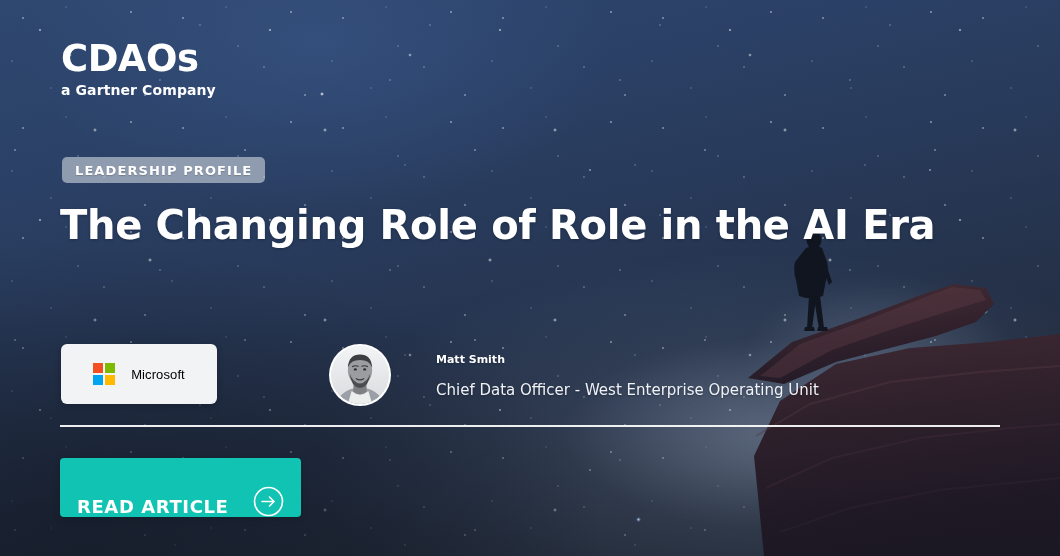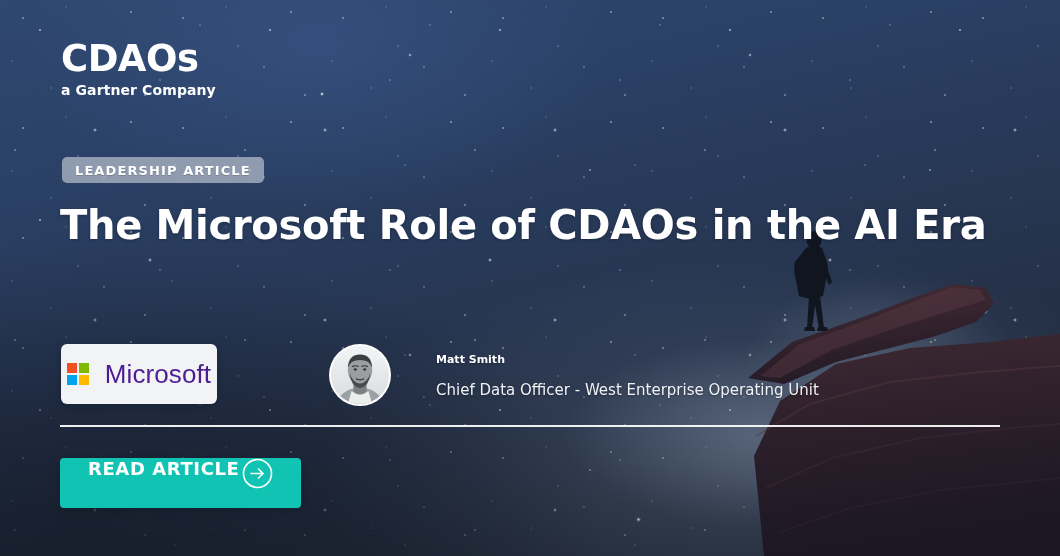--- a/index.html
+++ b/index.html
@@ -133,21 +133,21 @@
     position:absolute; left:61px; top:344px;
     width:156px; height:60px;
     background:#f2f3f5;
     border-radius:6px;
     display:flex; align-items:center; justify-content:center;
     box-shadow:0 2px 6px rgba(8,14,26,0.28);
   }
   .ms-mark { display:flex; flex-wrap:wrap; width:22px; height:22px; gap:2px; }
   .ms-sq { width:10px; height:10px; }
   .ms-name {
-    margin-left:16px; font-size:26px; color:#4c1d95; letter-spacing:0.1px;
+    margin-left:16px; font-size:13px; color:#000000; letter-spacing:0.1px;
     font-family:"Liberation Sans", sans-serif;
   }
 
   .avatar {
     position:absolute; left:329px; top:344px;
     width:62px; height:62px; border-radius:50%;
     border:2px solid rgba(255,255,255,0.92);
     overflow:hidden; background:#e8eaec;
   }
   .avatar svg { display:block; width:100%; height:100%; }
@@ -166,25 +166,25 @@
   }
 
   .divider {
     position:absolute; left:60px; top:425px;
     width:940px; height:2px;
     background:rgba(255,255,255,0.92);
   }
 
   .cta {
     position:absolute; left:60px; top:458px;
-    width:241px; height:50px;
+    width:241px; height:59px;
     background:#11c3b2;
     border:none; border-radius:4px;
-    display:flex; align-items:flex-start;
-    padding:0 28px;
+    display:flex; align-items:flex-end;
+    padding:0 17px;
     cursor:pointer;
     box-shadow:0 2px 6px rgba(8,14,26,0.22);
   }
   .cta-label {
     flex:1;
     font-size:18px; font-weight:700; letter-spacing:0.6px;
     color:#ffffff; text-align:left;
     font-family:"DejaVu Sans", sans-serif;
   }
   .cta-arrow { width:31px; height:31px; flex:0 0 auto; }
@@ -246,24 +246,24 @@
   <div class="vignette"></div>
 
   <div class="content">
 
     <div class="logo">
       <div class="logo-word">CDAOs</div>
       <div class="logo-tag">a Gartner Company</div>
     </div>
 
     <div class="badge">
-      <span>LEADERSHIP ARTICLE</span>
-    </div>
-
-    <h1 class="headline">The Microsoft Role of CDAOs in the AI Era</h1>
+      <span>LEADERSHIP PROFILE</span>
+    </div>
+
+    <h1 class="headline">The Changing Role of Role in the AI Era</h1>
 
     <div class="logo-card">
       <div class="ms-mark">
         <div class="ms-sq" style="background:#f25022"></div>
         <div class="ms-sq" style="background:#7fba00"></div>
         <div class="ms-sq" style="background:#00a4ef"></div>
         <div class="ms-sq" style="background:#ffb900"></div>
       </div>
       <div class="ms-name">Microsoft</div>
     </div>

